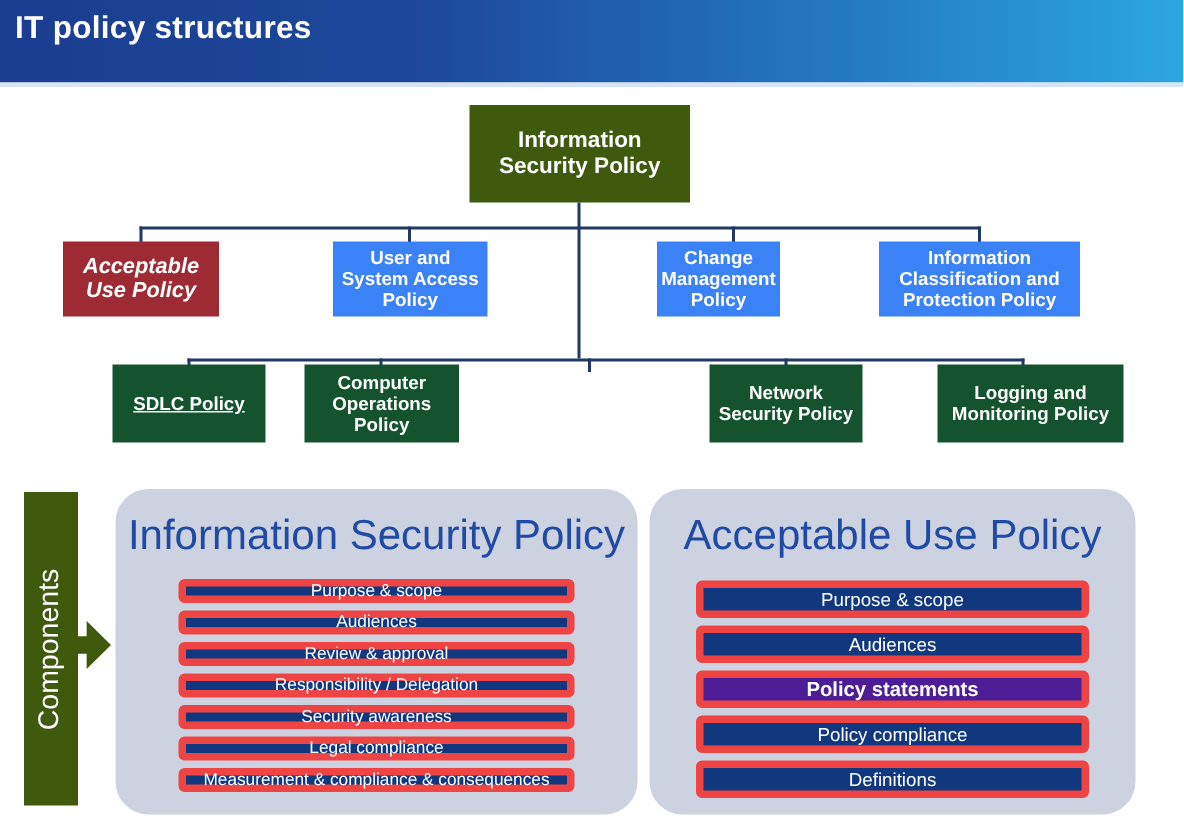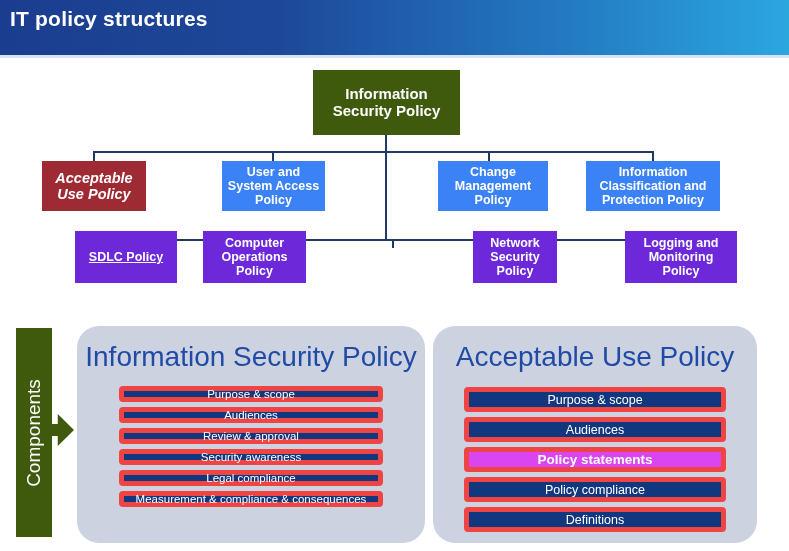--- a/index.html
+++ b/index.html
@@ -32,32 +32,32 @@
     display: flex; align-items: center; justify-content: center;
     text-align: center; color: #ffffff; font-weight: bold;
     line-height: 1.12; padding: 2px 4px;
   }
   .node-root {
     left: 313px; top: 70px; width: 147px; height: 65px;
     background: #3F5A0D; font-size: 15px;
   }
   .node-mauve { background: #3b82f6; font-size: 12.5px; height: 50px; top: 161px; }
   .node-red   { background: #9E2B34; font-style: italic; font-size: 14.5px; height: 50px; top: 161px; }
-  .node-r3    { background: #6d28d9; font-size: 12.5px; height: 52px; top: 231px; }
+  .node-r3    { background: #14532d; font-size: 12.5px; height: 52px; top: 243px; }
 
   .n-acceptable { left: 42px;  width: 104px; }
   .n-user       { left: 222px; width: 103px; }
-  .n-change     { left: 438px; width: 110px; }
+  .n-change     { left: 438px; width: 82px; }
   .n-infoclass  { left: 586px; width: 134px; }
 
   .n-sdlc    { left: 75px;  width: 102px; text-decoration: underline; }
   .n-compops { left: 203px; width: 103px; }
   .n-backup  { left: 342px; width: 102px; }
-  .n-network { left: 473px; width: 84px; }
-  .n-logging { left: 625px; width: 112px; }
+  .n-network { left: 473px; width: 102px; }
+  .n-logging { left: 625px; width: 124px; }
 
   
   .line { position: absolute; background: #1F3864; }
   .trunk   { left: 385px; top: 135px; width: 2px; height: 104px; }
   .h-row2  { left: 93px;  top: 151px; width: 561px; height: 2px; }
   .h-row3  { left: 125px; top: 239px; width: 558px; height: 2px; }
   .drop2 { top: 151px; width: 2px; height: 11px; }
   .drop3 { top: 239px; width: 2px; height: 9px; }
   .d2-1 { left: 93px; }  .d2-2 { left: 272px; } .d2-3 { left: 488px; } .d2-4 { left: 652px; }
   .d3-1 { left: 125px; } .d3-2 { left: 253px; } .d3-3 { left: 392px; } .d3-4 { left: 523px; } .d3-5 { left: 681px; }
@@ -92,21 +92,21 @@
   .bars { display: flex; flex-direction: column; }
   .bars-left  { margin-top: 13px; width: 264px; gap: 5px; }
   .bars-right { margin-top: 14px; width: 262px; gap: 5px; }
   .bar {
     background: #11387F; border: 5px solid #ef4444; border-radius: 4px;
     color: #ffffff; text-align: center;
     display: flex; align-items: center; justify-content: center;
   }
   .bars-left  .bar { height: 16px; font-size: 11.5px; }
   .bars-right .bar { height: 25px; font-size: 12.5px; }
-  .bar-red { background: #d946ef; font-weight: bold; font-size: 13.5px !important; }
+  .bar-red { background: #4c1d95; font-weight: bold; font-size: 13.5px !important; }
 </style>
 </head>
 <body>
 
 <div class="slide">
 
   <div class="header">
     <div class="header-title">IT policy structures</div>
   </div>
   <div class="header-strip"></div>
@@ -140,20 +140,21 @@
     <span class="components-text">Components</span>
   </div>
   <div class="components-arrow"></div>
 
   <div class="panel panel-left">
     <div class="panel-title">Information Security Policy</div>
     <div class="bars bars-left">
       <div class="bar">Purpose &amp; scope</div>
       <div class="bar">Audiences</div>
       <div class="bar">Review &amp; approval</div>
+      <div class="bar">Responsibility / Delegation</div>
       <div class="bar">Security awareness</div>
       <div class="bar">Legal compliance</div>
       <div class="bar">Measurement &amp; compliance &amp; consequences</div>
     </div>
   </div>
 
   <div class="panel panel-right">
     <div class="panel-title">Acceptable Use Policy</div>
     <div class="bars bars-right">
       <div class="bar">Purpose &amp; scope</div>

